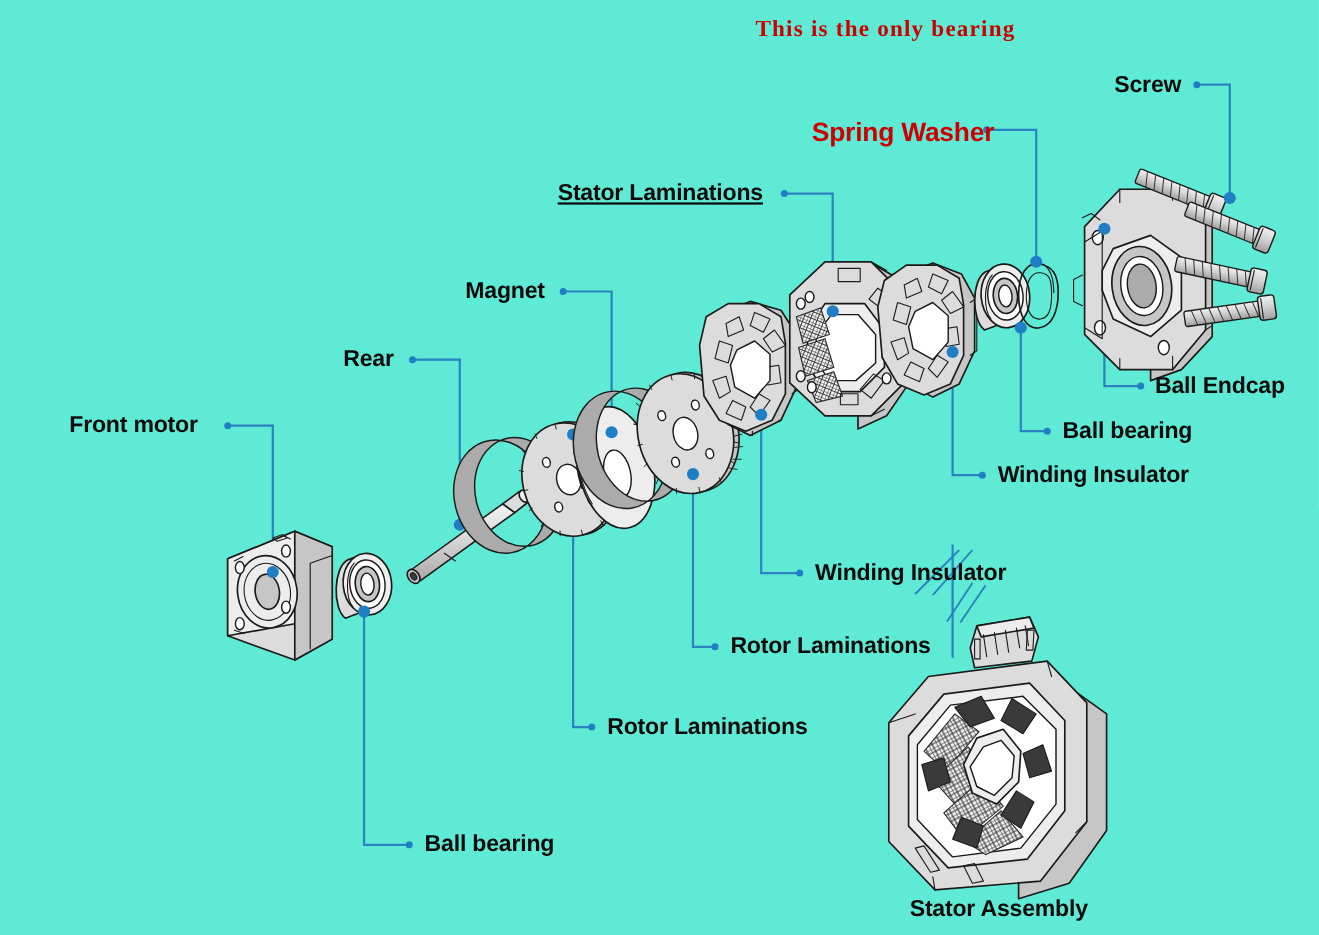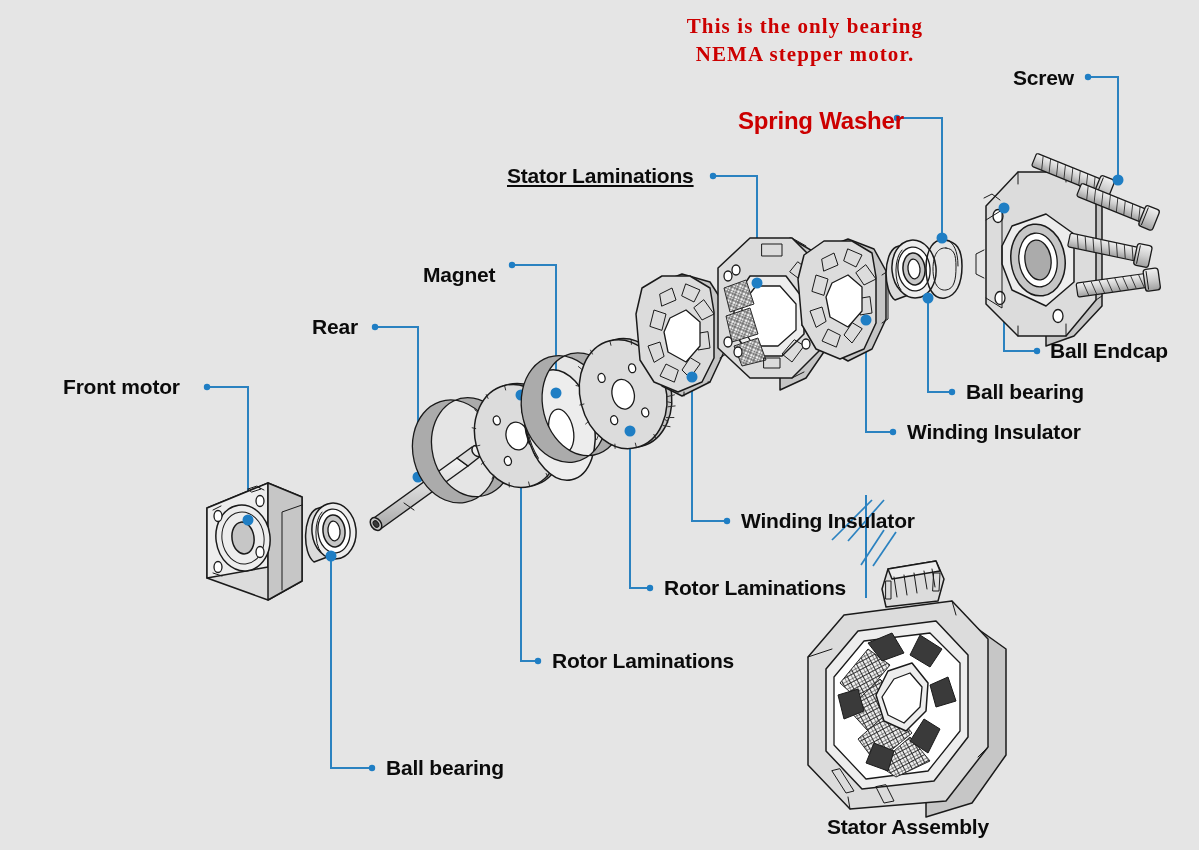--- a/index.html
+++ b/index.html
@@ -7,21 +7,21 @@
     padding: 0;
     background: #ffffff;
   }
   body {
     font-family: "Liberation Sans", sans-serif;
   }
   #stage {
     position: relative;
     width: 1199px;
     height: 850px;
-    background: #e5e5e5;
+    background: #5eead4;
     overflow: hidden;
   }
   #art {
     position: absolute;
     left: 0;
     top: 0;
     width: 1199px;
     height: 850px;
   }
   .lbl {
@@ -442,30 +442,29 @@
       <circle class="dotS" cx="893" cy="432" r="3.2"></circle>
       <circle class="dotS" cx="952" cy="392" r="3.2"></circle>
       <circle class="dotS" cx="897" cy="118" r="3.2"></circle>
       <circle class="dotS" cx="1037" cy="351" r="3.2"></circle>
       <circle class="dotS" cx="1088" cy="77" r="3.2"></circle>
     </g>
   </svg>
 
   <div class="note" style="left:645px; top:12px; width:320px;">
     <div>This is the only bearing</div>
-    <div>NEMA stepper motor.</div>
   </div>
 
   <div class="note-red-label" style="left:738px; top:107px;">Spring Washer</div>
 
   <div class="lbl lbl-21" style="left:1013px; top:67px;">Screw</div>
 
   <div class="lbl lbl-21" style="left:507px; top:165px;text-decoration:underline;">Stator Laminations</div>
 
-  <div class="lbl lbl-21" style="left:423px; top:264px;">Magnet</div>
+  <div class="lbl lbl-21" style="left:423px; top:254px;">Magnet</div>
 
   <div class="lbl lbl-21" style="left:312px; top:316px;">Rear</div>
 
   <div class="lbl lbl-21" style="left:1050px; top:340px;">Ball Endcap</div>
 
   <div class="lbl lbl-21" style="left:63px; top:376px;">Front motor</div>
 
   <div class="lbl lbl-21" style="left:966px; top:381px;">Ball bearing</div>
 
   <div class="lbl lbl-21" style="left:907px; top:421px;">Winding Insulator</div>

